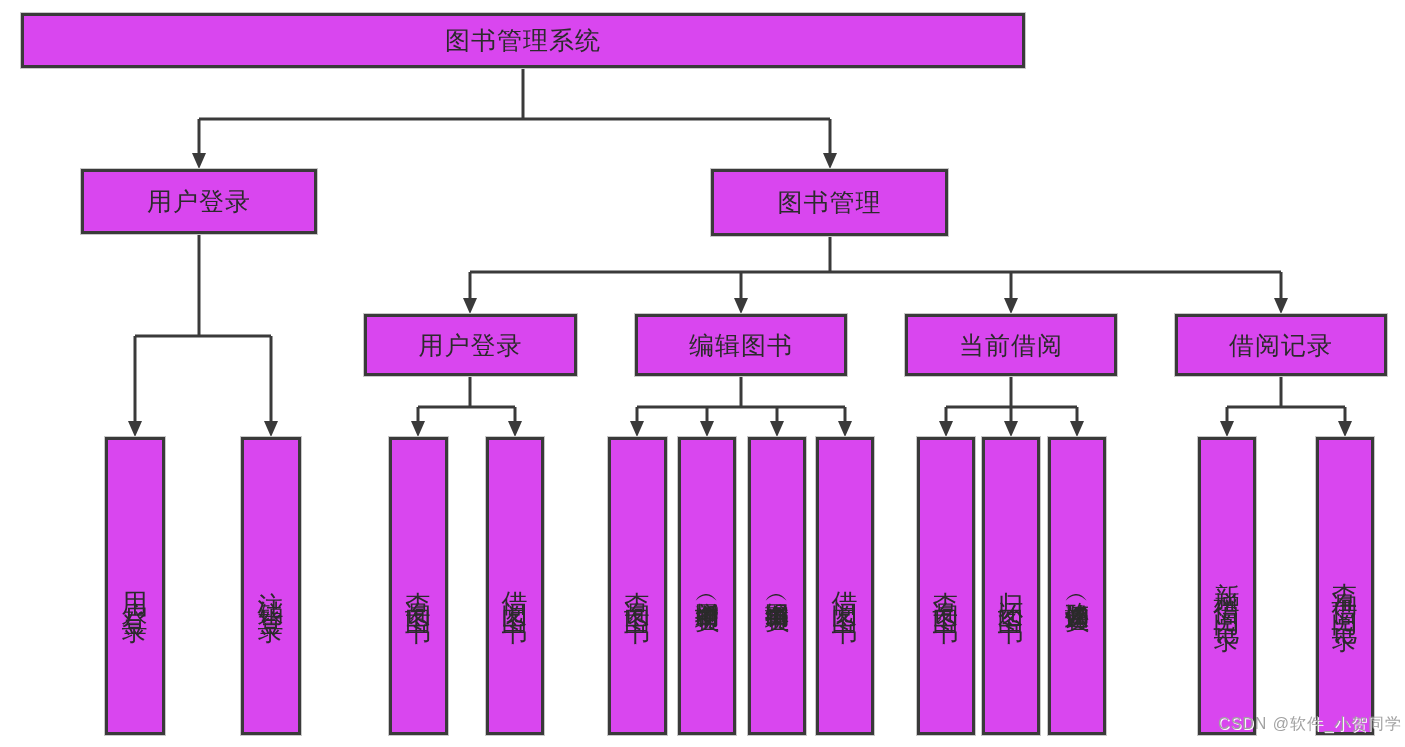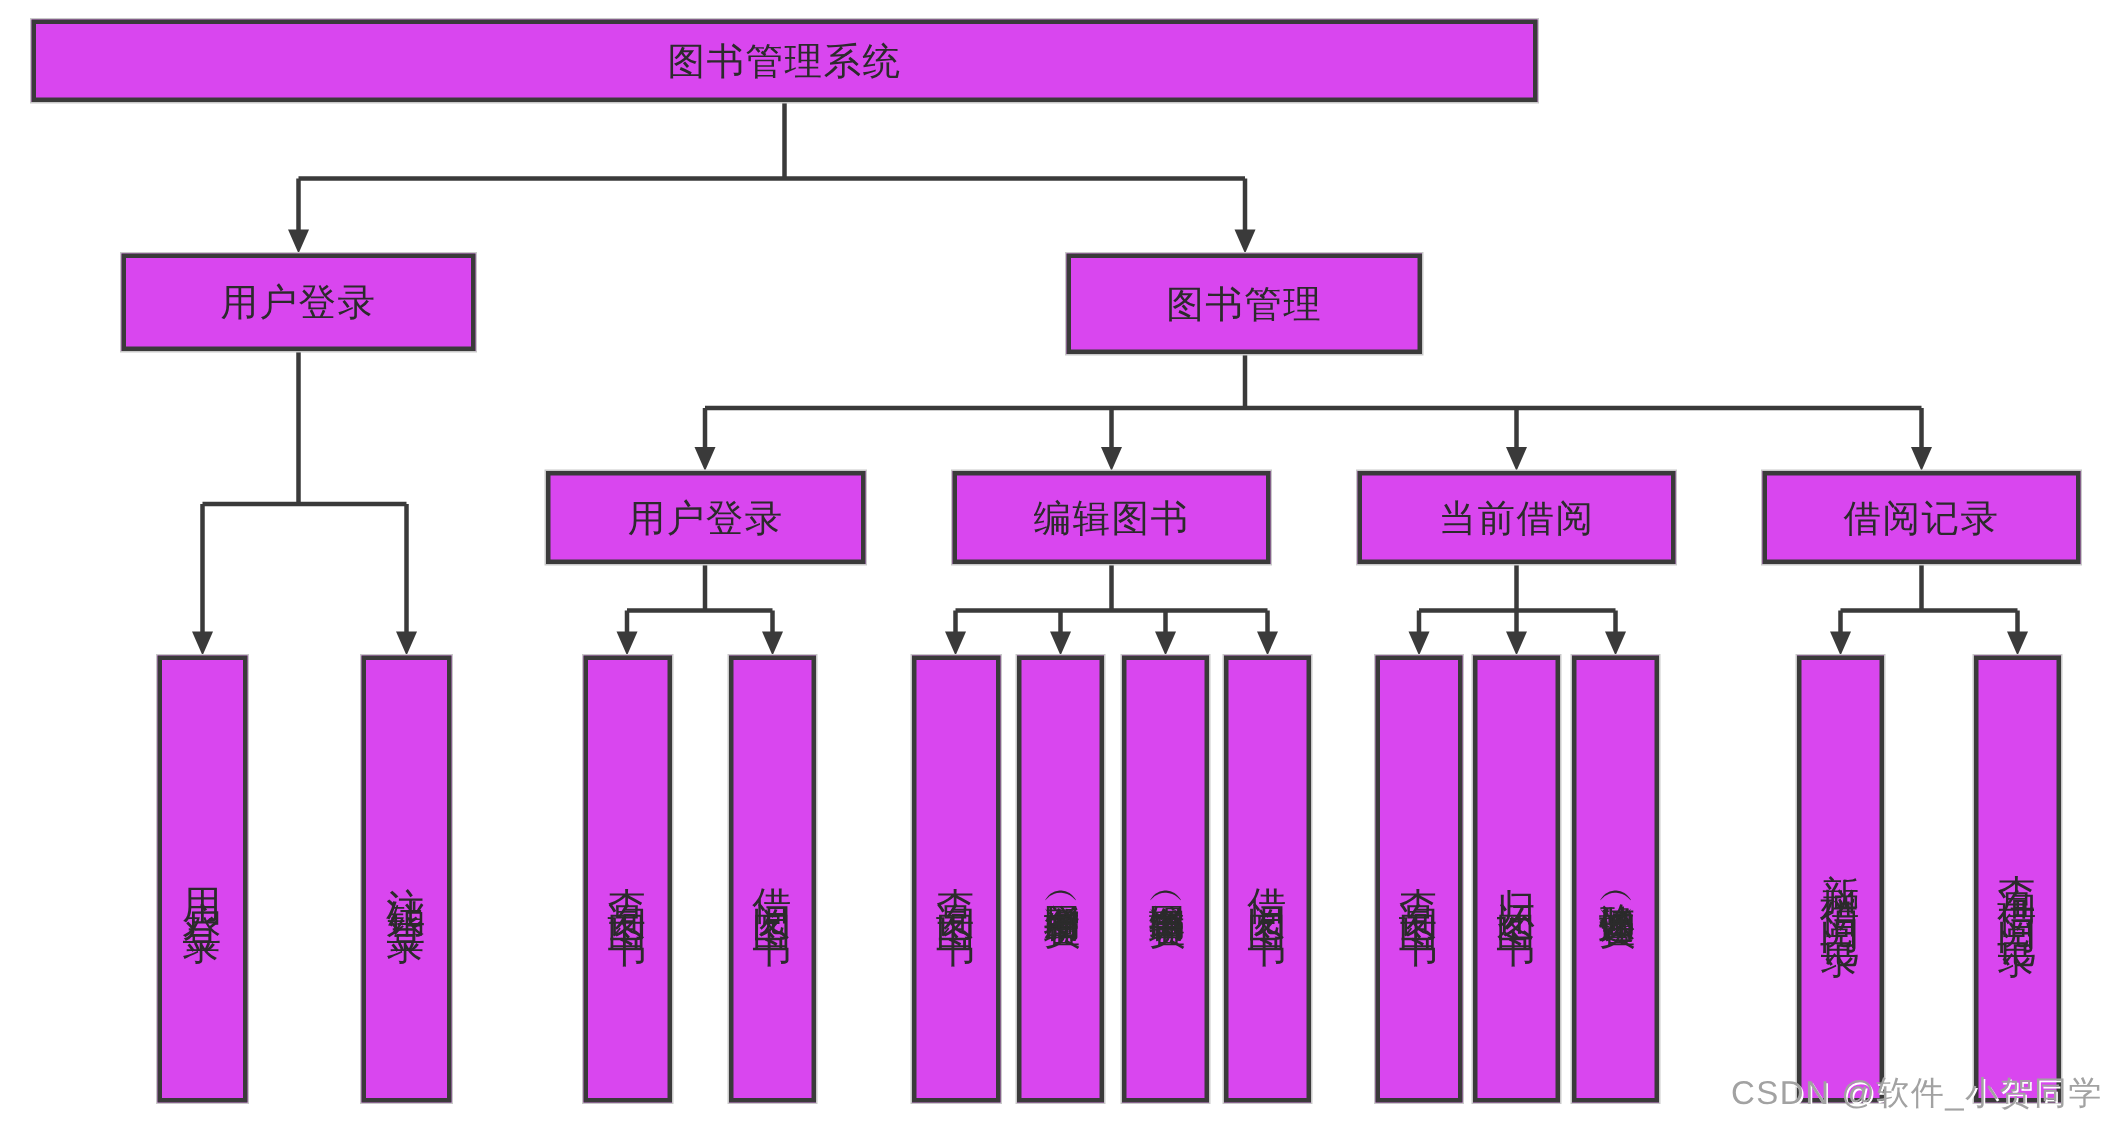--- a/index.html
+++ b/index.html
@@ -34,21 +34,21 @@
   }
   .node.v.long{
     font-size:24px;
     letter-spacing:1px;
     padding-top:2px;
   }
   .watermark{
     position:absolute;
     right:3px;
     top:714px;
-    font-size:22px;
+    font-size:16px;
     color:#a2a2a2;
     letter-spacing:1px;
     text-shadow:1px 1px 0 #ffffff;
     white-space:nowrap;
   }
 </style>
 </head>
 <body>
 
 <div id="canvas">

